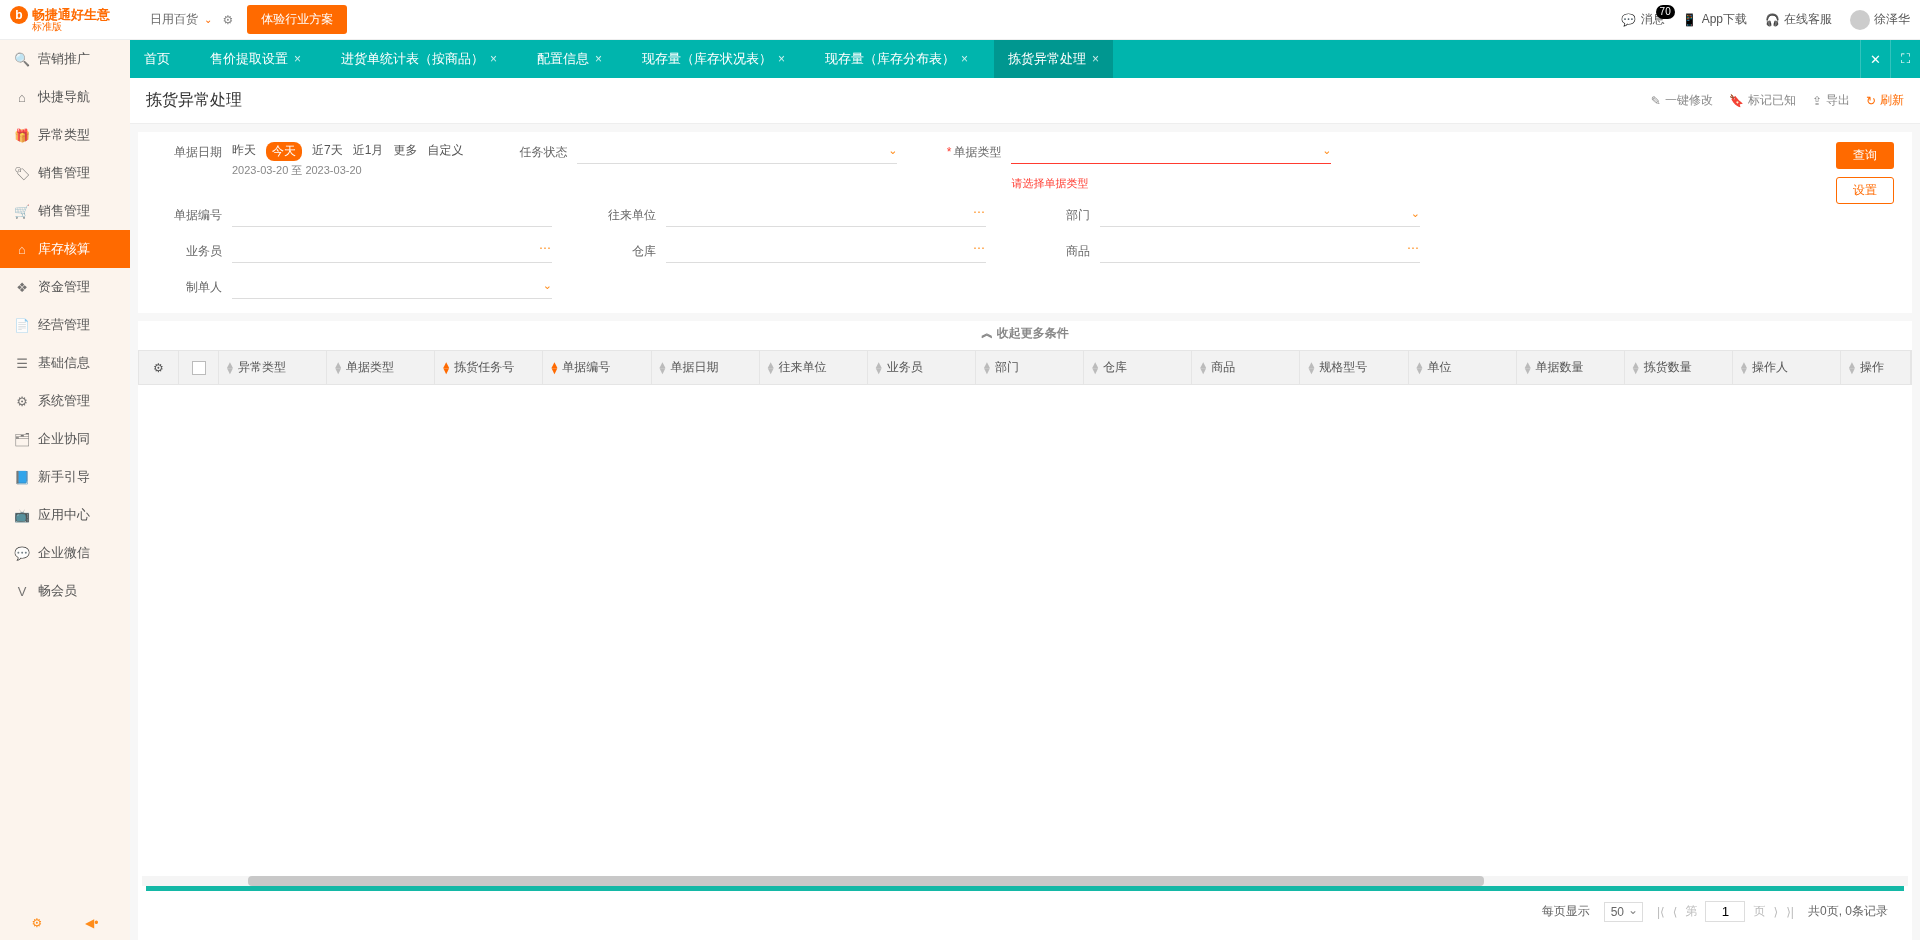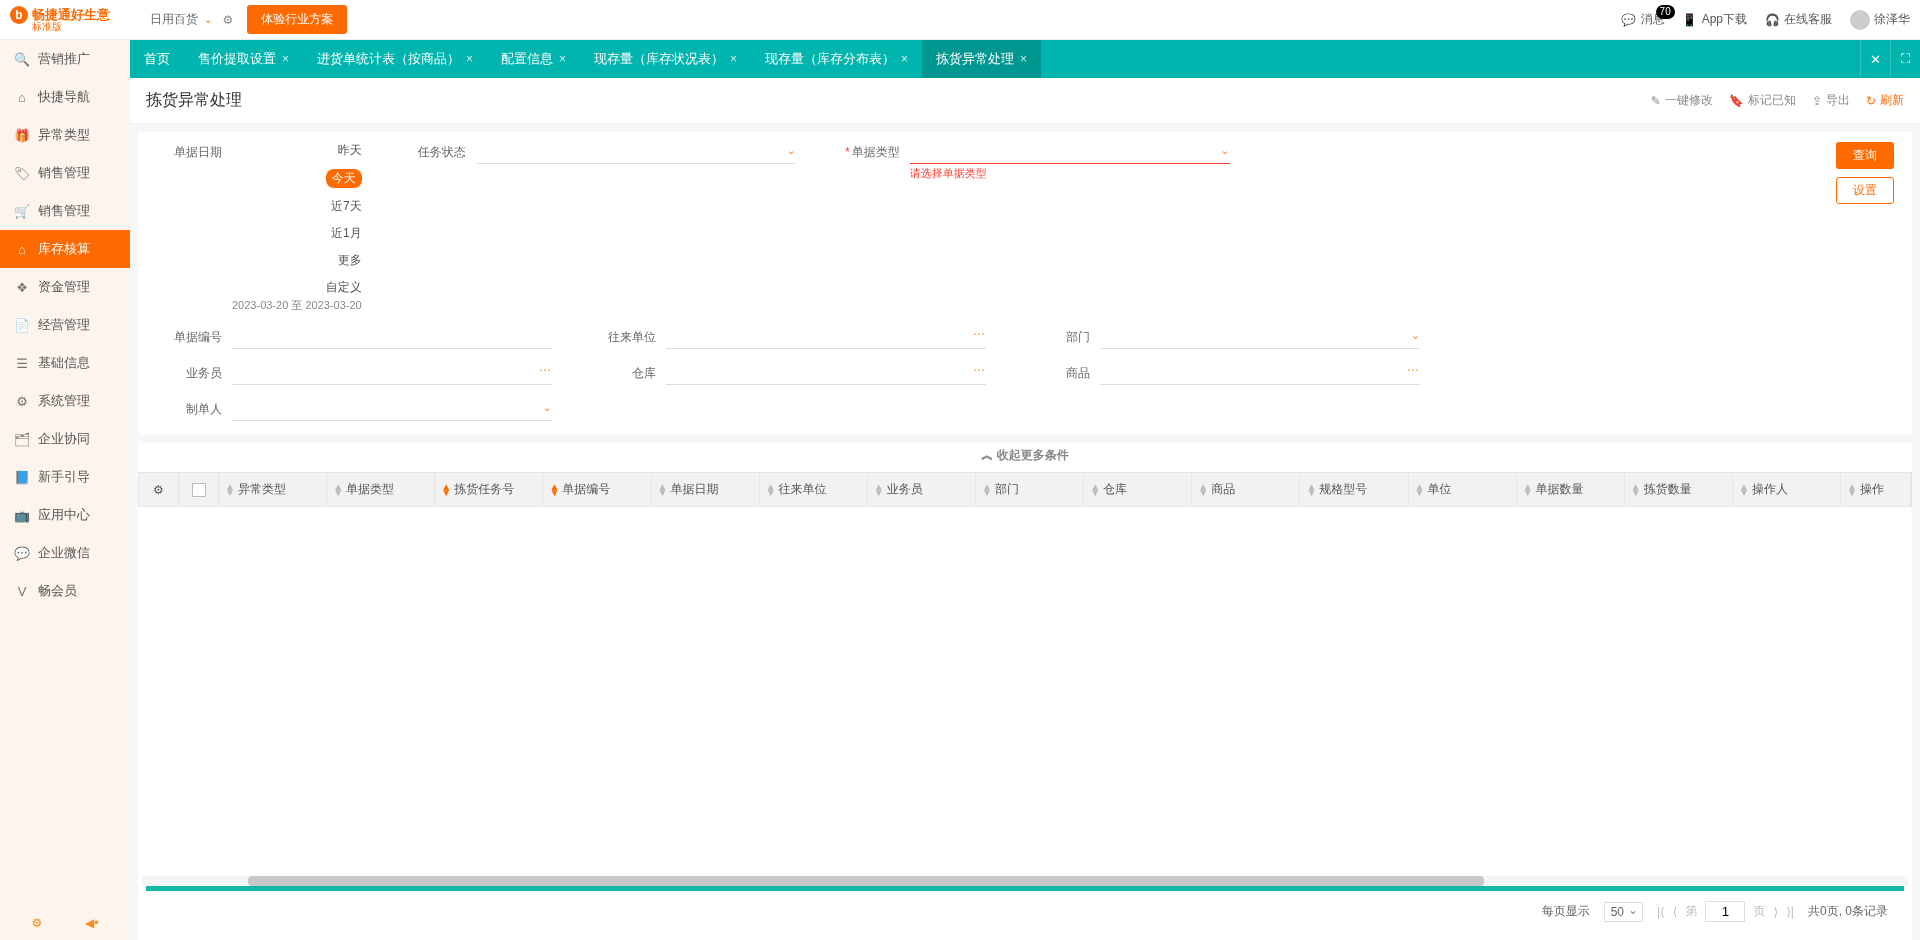--- a/index.html
+++ b/index.html
@@ -27,49 +27,49 @@
 .body { display: flex; height: calc(100vh - 40px); }
 .sidebar { width: 130px; background: #fcf4ed; display: flex; flex-direction: column; }
 .side-item { display: flex; align-items: center; gap: 8px; padding: 10px 14px; color: #555; cursor: pointer; font-size: 13px; }
 .side-item.active { background: #ff6a00; color: #fff; }
 .side-icon { width: 16px; text-align: center; opacity: .8; }
 .side-footer { margin-top: auto; display: flex; justify-content: space-around; padding: 10px; color: #ff8c1a; }
 
 .main { flex: 1; display: flex; flex-direction: column; background: #f7f7f7; min-width: 0; }
 
 
-.tabs { background: #00b5ad; display: flex; align-items: center; height: 38px; color: #fff; font-size: 13px; }
+.tabs { background: #00b5ad; display: flex; align-items: center; height: 38px; color: #fff; font-size: 13px; gap: 12px; }
 .tab { padding: 0 14px; height: 100%; display: flex; align-items: center; gap: 6px; cursor: pointer; white-space: nowrap; }
 .tab.active { background: #009790; }
 .tab-close { font-size: 12px; opacity: .8; cursor: pointer; }
 .tabs-right { margin-left: auto; display: flex; }
 .tabs-right .tb { width: 30px; display: flex; align-items: center; justify-content: center; cursor: pointer; border-left: 1px solid rgba(255,255,255,.2); height: 38px; }
 
 
 .page-head { background: #fff; padding: 12px 16px; display: flex; align-items: center; border-bottom: 1px solid #eee; }
 .page-title { font-size: 16px; font-weight: 500; color: #333; }
 .page-actions { margin-left: auto; display: flex; gap: 16px; color: #888; font-size: 12px; }
 .pa-item { display: flex; align-items: center; gap: 4px; cursor: pointer; }
 .pa-item.refresh { color: #ff6a00; }
 
 
 .filters { background: #fff; margin: 8px; padding: 10px 20px 0 20px; position: relative; }
 .filter-row { display: flex; gap: 40px; margin-bottom: 14px; }
 .filter-group { display: flex; align-items: flex-start; gap: 10px; }
 .fg-label { width: 64px; text-align: right; color: #666; font-size: 12px; padding-top: 2px; }
 .fg-label .req { color: #ff3b30; margin-right: 2px; }
-.date-opts { display: flex; gap: 10px; font-size: 12px; color: #555; align-items: flex-end; flex-direction: column; }
+.date-opts { display: flex; gap: 10px; font-size: 12px; color: #555; align-items: flex-start; }
 .date-opts span { cursor: pointer; }
 .date-opts .on { background: #ff6a00; color: #fff; padding: 1px 6px; border-radius: 8px; font-family: Liberation Serif, serif; }
 .date-range { font-size: 11px; color: #888; margin-top: 2px; }
 .inp { border: none; border-bottom: 1px solid #ddd; width: 320px; height: 22px; background: transparent; font-size: 12px; }
 .inp-wrap { position: relative; width: 320px; }
 .sel-arrow { position: absolute; right: 0; top: 2px; color: #ff8c1a; font-size: 11px; cursor: pointer; }
 .dots { position: absolute; right: 0; top: 0; color: #ff8c1a; letter-spacing: 1px; cursor: pointer; }
-.err-hint { color: #ff3b30; font-size: 11px; margin-top: 2px; }
+.err-hint { color: #ff3b30; font-size: 11px; margin-top: 12px; }
 .inp.err { border-bottom-color: #ff3b30; }
 
 .right-actions { position: absolute; right: 18px; top: 10px; display: flex; flex-direction: column; gap: 8px; }
 .btn-primary { background: #ff6a00; color: #fff; border: none; padding: 5px 16px; border-radius: 3px; cursor: pointer; font-size: 12px; }
 .btn-outline { background: #fff; color: #ff6a00; border: 1px solid #ff6a00; padding: 4px 16px; border-radius: 3px; cursor: pointer; font-size: 12px; }
 
 .collapse-bar { text-align: center; padding: 4px 0 8px; color: #888; font-size: 12px; cursor: pointer; background: #fff; margin: 0 8px; font-weight: bold; }
 
 
 .table-wrap { background: #fff; margin: 0 8px; flex: 1; display: flex; flex-direction: column; min-height: 0; }

